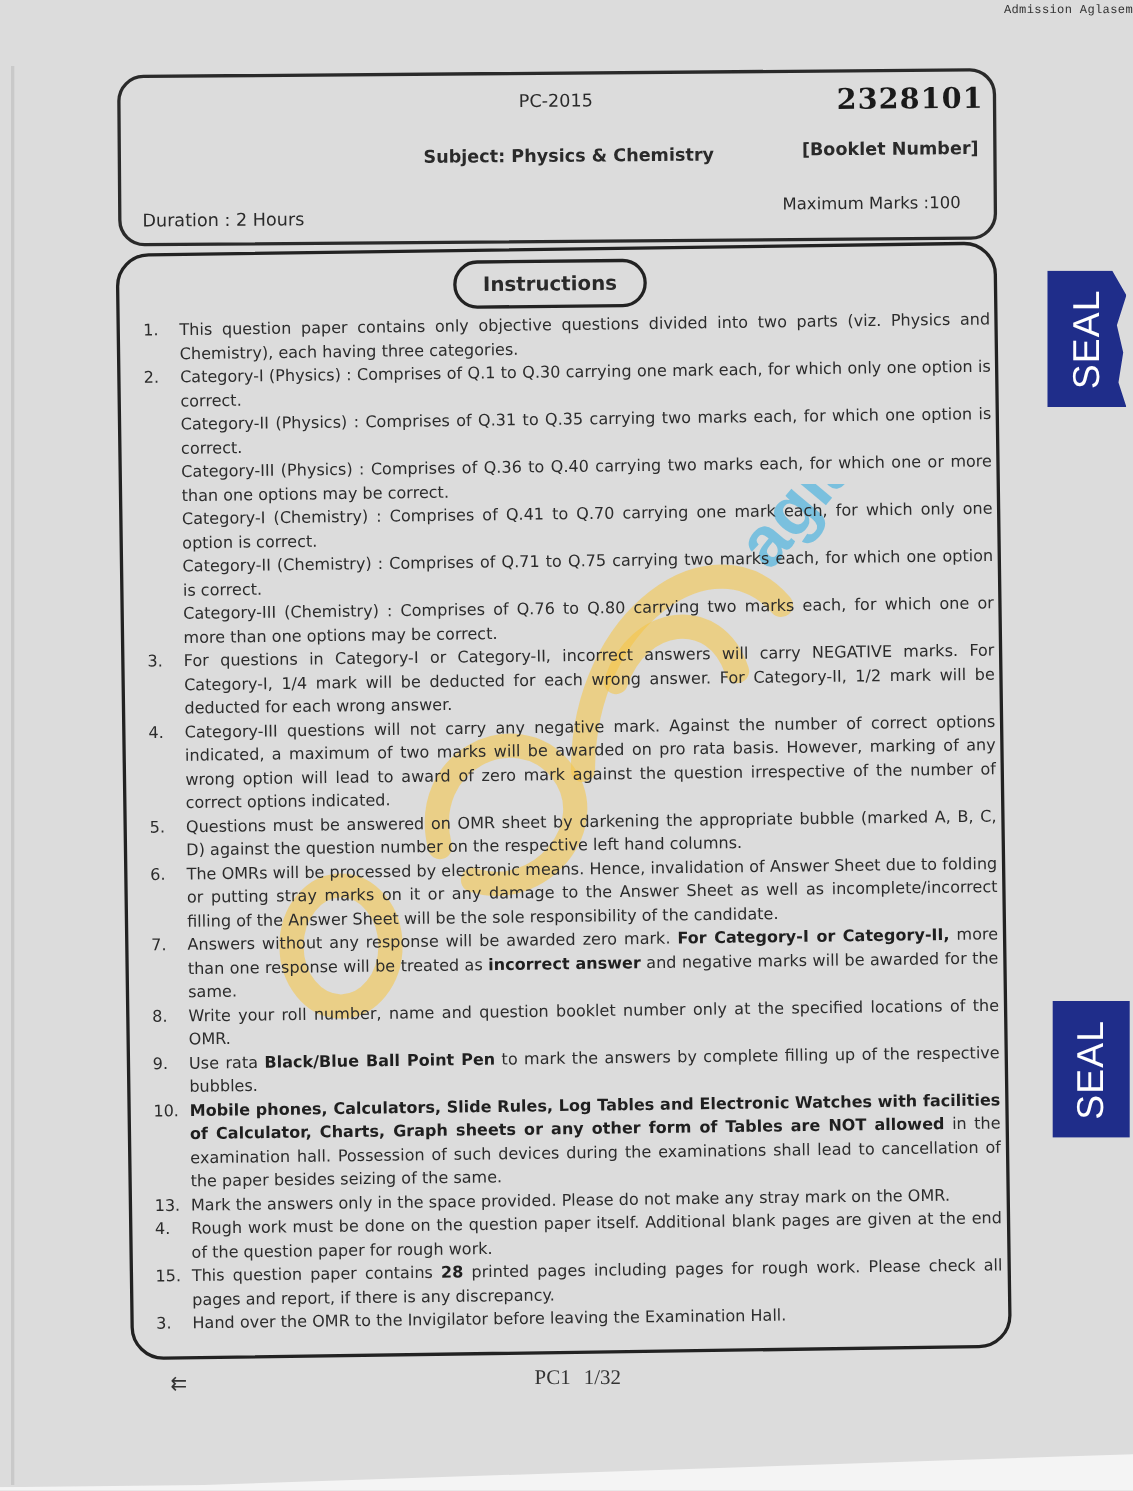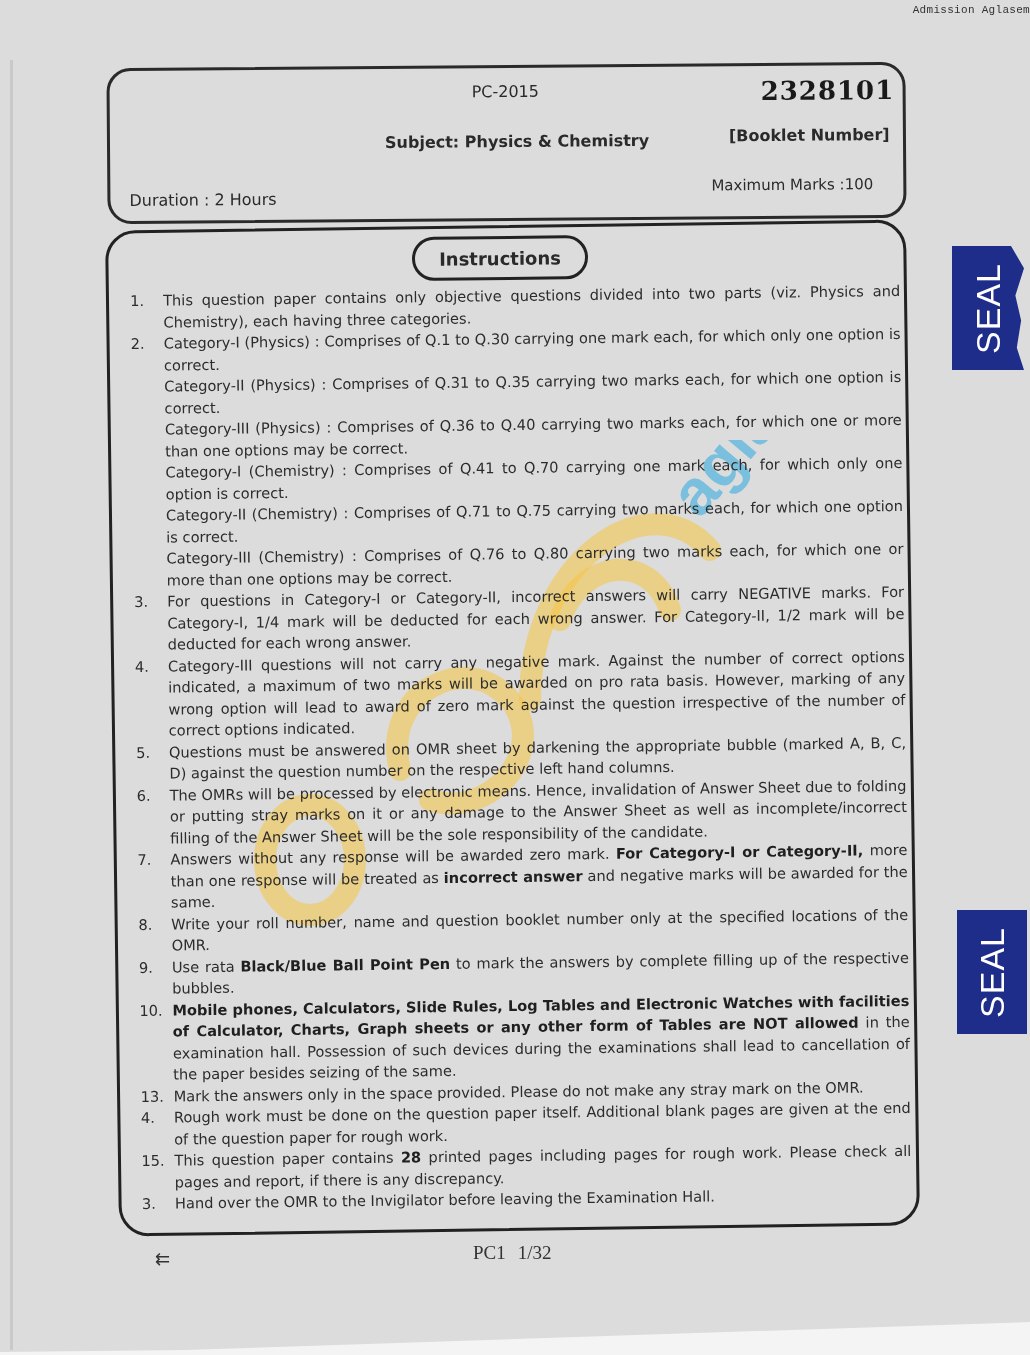--- a/index.html
+++ b/index.html
@@ -64,21 +64,21 @@
     display:flex; align-items:center; justify-content:center;
   }
   .seal span {
     display:block; transform:rotate(-90deg); font-size:34px; letter-spacing:1px;
     font-family:"Liberation Sans", sans-serif;
   }
   .seal-top { left:952px; top:246px; width:72px; height:124px; clip-path: polygon(0 0, 82% 0, 100% 18%, 88% 40%, 96% 60%, 90% 82%, 100% 100%, 0 100%); }
   .seal-bottom { left:957px; top:910px; width:70px; height:124px; }
 
   .footer-glyph { position:absolute; left:155px; top:1248px; font-size:18px; color:#333; font-family:"DejaVu Sans", sans-serif; }
-  .footer-page { position:absolute; left:473px; top:1242px; font-family:"Liberation Serif", serif; font-size:19px; color:#333; }
+  .footer-page { position:absolute; left:486px; top:1242px; font-family:"Liberation Serif", serif; font-size:19px; color:#333; }
   .footer-page .pn { margin-left:12px; }
 
   .ag-watermark {
     position:absolute; left:230px; top:440px; width:620px; height:520px; pointer-events:none;
   }
 </style>
 </head>
 <body>
 
 <div class="page"></div>

